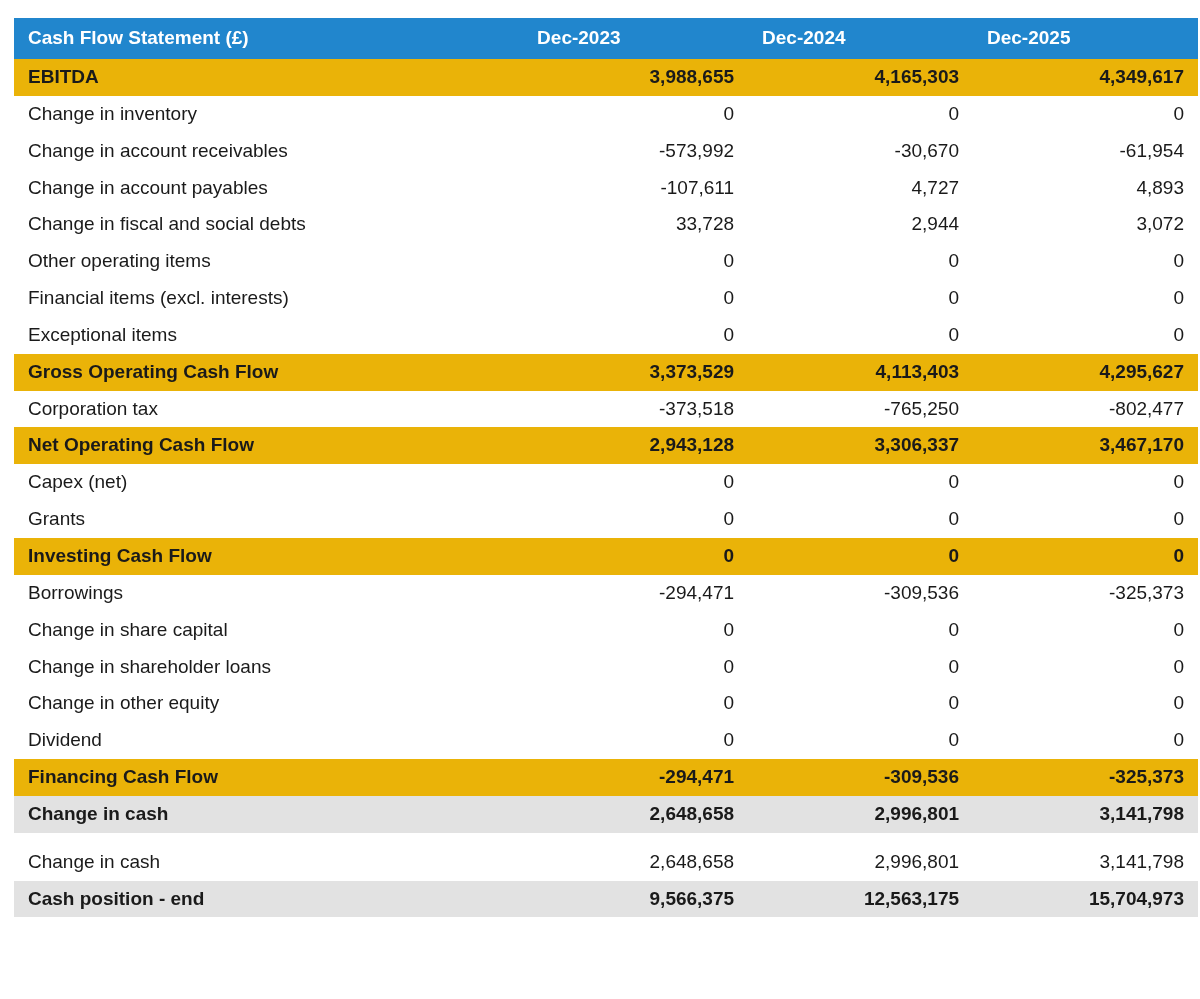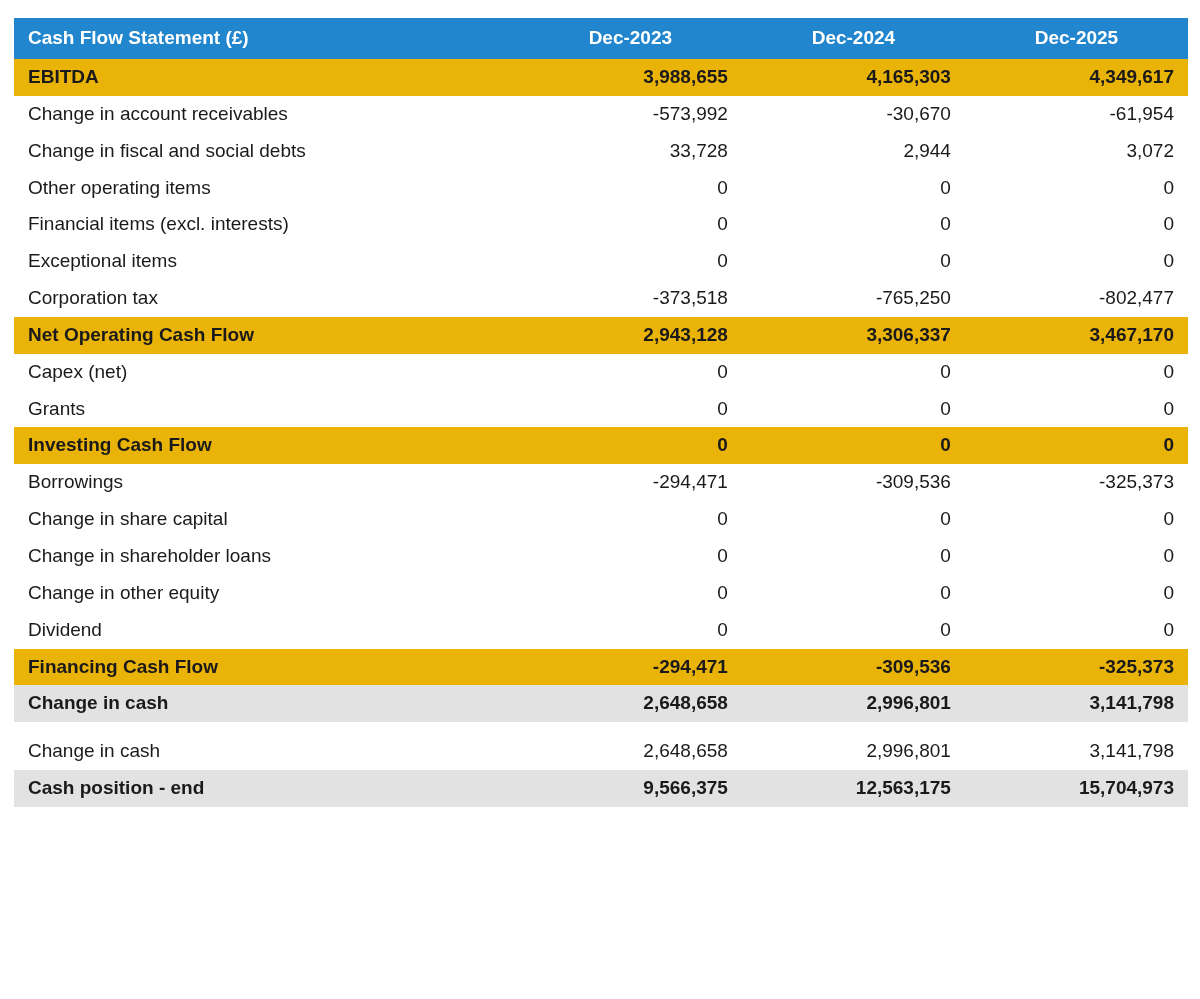--- a/index.html
+++ b/index.html
@@ -10,37 +10,37 @@
   body {
     width: 1200px;
     height: 999px;
     font-family: "Liberation Sans", sans-serif;
     color: #1a1a1a;
     overflow: hidden;
   }
   .sheet {
     width: 1200px;
     box-sizing: border-box;
-    padding: 18px 12px 0 14px;
+    padding: 18px 2px 0 14px;
   }
   table.cf {
     width: 100%;
     border-collapse: collapse;
     table-layout: fixed;
     font-size: 19px;
   }
   table.cf col.label { width: 43%; }
   table.cf col.val { width: 19%; }
   thead th {
     background: #2186cd;
     color: #ffffff;
     font-weight: bold;
     font-size: 19px;
     padding: 9px 14px 10px 14px;
-    text-align: center;
+    text-align: left;
     white-space: nowrap;
   }
   thead th.label {
     text-align: left;
   }
   tbody td {
     padding: 7px 14px 8px 14px;
     text-align: right;
     white-space: nowrap;
     vertical-align: middle;
@@ -80,26 +80,38 @@
       </tr>
     </thead>
     <tbody id="cf-body">
         <tr class="sub">
           <td class="label">EBITDA</td>
           <td>3,988,655</td>
           <td>4,165,303</td>
           <td>4,349,617</td>
         </tr>
         <tr class="plain">
+          <td class="label">Change in inventory</td>
+          <td>0</td>
+          <td>0</td>
+          <td>0</td>
+        </tr>
+        <tr class="plain">
           <td class="label">Change in account receivables</td>
           <td>-573,992</td>
           <td>-30,670</td>
           <td>-61,954</td>
         </tr>
         <tr class="plain">
+          <td class="label">Change in account payables</td>
+          <td>-107,611</td>
+          <td>4,727</td>
+          <td>4,893</td>
+        </tr>
+        <tr class="plain">
           <td class="label">Change in fiscal and social debts</td>
           <td>33,728</td>
           <td>2,944</td>
           <td>3,072</td>
         </tr>
         <tr class="plain">
           <td class="label">Other operating items</td>
           <td>0</td>
           <td>0</td>
           <td>0</td>
@@ -108,20 +120,26 @@
           <td class="label">Financial items (excl. interests)</td>
           <td>0</td>
           <td>0</td>
           <td>0</td>
         </tr>
         <tr class="plain">
           <td class="label">Exceptional items</td>
           <td>0</td>
           <td>0</td>
           <td>0</td>
+        </tr>
+        <tr class="sub">
+          <td class="label">Gross Operating Cash Flow</td>
+          <td>3,373,529</td>
+          <td>4,113,403</td>
+          <td>4,295,627</td>
         </tr>
         <tr class="plain">
           <td class="label">Corporation tax</td>
           <td>-373,518</td>
           <td>-765,250</td>
           <td>-802,477</td>
         </tr>
         <tr class="sub">
           <td class="label">Net Operating Cash Flow</td>
           <td>2,943,128</td>

